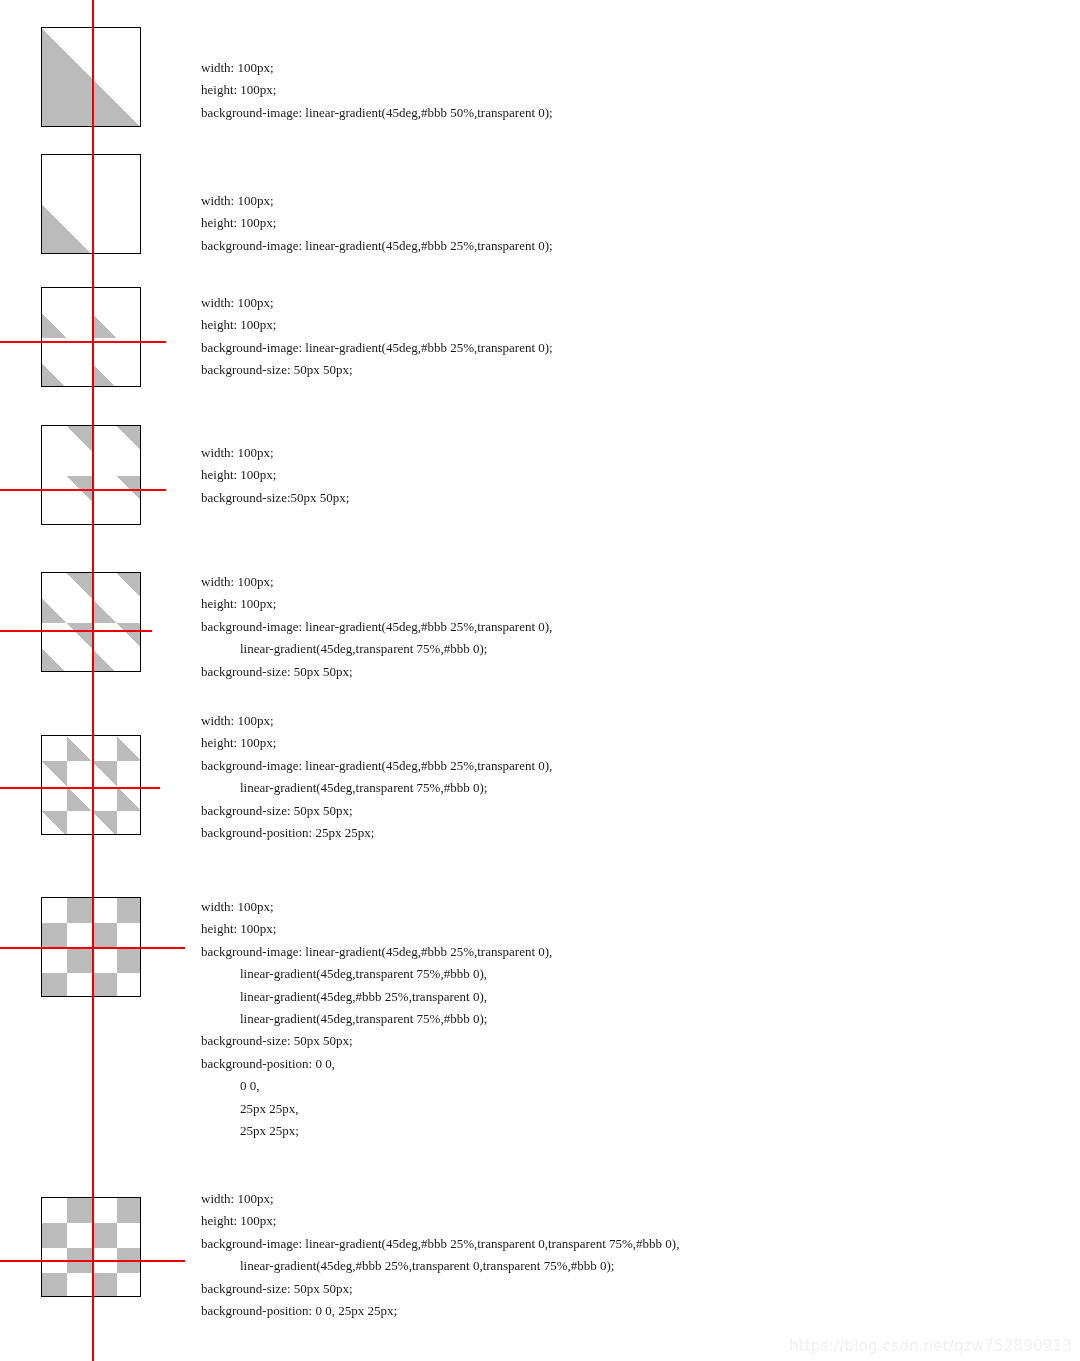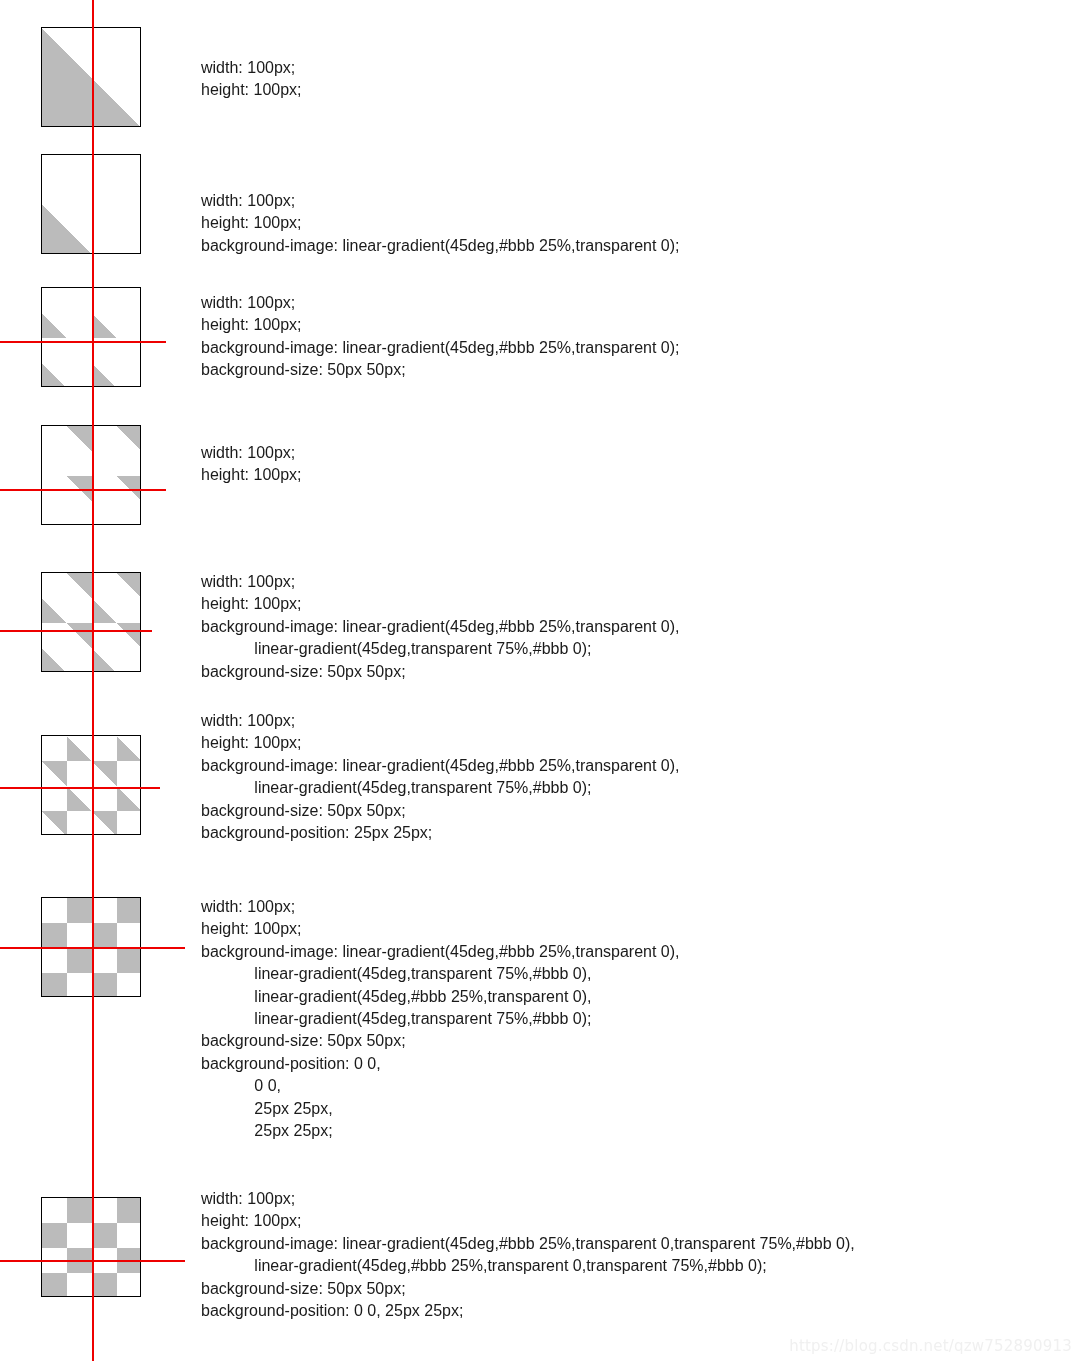--- a/index.html
+++ b/index.html
@@ -88,22 +88,22 @@
       linear-gradient(45deg, #bbb 25%, transparent 0, transparent 75%, #bbb 0),
       linear-gradient(45deg, #bbb 25%, transparent 0, transparent 75%, #bbb 0);
     background-size: 50px 50px;
     background-position: 0 0, 25px 25px;
   }
 
   
   .code {
     position: absolute;
     left: 201px;
-    font-family: Liberation Sans, sans-serif;
-    font-size: 16px;
+    font-family: Liberation Serif, serif;
+    font-size: 13px;
     line-height: 22.4px;
     color: #1a1a1a;
     white-space: pre;
     z-index: 4;
   }
   .code .ln { display: block; }
 
   
   #watermark {
     position: absolute;
@@ -126,33 +126,33 @@
 <div class="hguide" style="top: 489px; width: 166px; background: rgb(238, 0, 0);"></div>
 <div class="hguide" style="top: 630px; width: 152px; background: rgb(238, 0, 0);"></div>
 <div class="hguide" style="top: 787px; width: 160px; background: rgb(238, 0, 0);"></div>
 <div class="hguide" style="top: 947px; width: 185px; background: rgb(238, 0, 0);"></div>
 <div class="hguide" style="top: 1260px; width: 185px; background: rgb(238, 0, 0);"></div>
 
 <div id="rows">
     <div class="swatch-wrap" style="top: 27px;">
       <div class="swatch pat-1" style="width: 100px; height: 100px; border-color: rgb(0, 0, 0);"></div>
     </div>
-    <div class="code" style="top: 57px; color: rgb(26, 26, 26);"><span class="ln">width: 100px;</span><span class="ln">height: 100px;</span></div>
+    <div class="code" style="top: 57px; color: rgb(26, 26, 26);"><span class="ln">width: 100px;</span><span class="ln">height: 100px;</span><span class="ln">background-image: linear-gradient(45deg,#bbb 50%,transparent 0);</span></div>
     <div class="swatch-wrap" style="top: 154px;">
       <div class="swatch pat-2" style="width: 100px; height: 100px; border-color: rgb(0, 0, 0);"></div>
     </div>
     <div class="code" style="top: 190px; color: rgb(26, 26, 26);"><span class="ln">width: 100px;</span><span class="ln">height: 100px;</span><span class="ln">background-image: linear-gradient(45deg,#bbb 25%,transparent 0);</span></div>
     <div class="swatch-wrap" style="top: 287px;">
       <div class="swatch pat-3" style="width: 100px; height: 100px; border-color: rgb(0, 0, 0);"></div>
     </div>
     <div class="code" style="top: 292px; color: rgb(26, 26, 26);"><span class="ln">width: 100px;</span><span class="ln">height: 100px;</span><span class="ln">background-image: linear-gradient(45deg,#bbb 25%,transparent 0);</span><span class="ln">background-size: 50px 50px;</span></div>
     <div class="swatch-wrap" style="top: 425px;">
       <div class="swatch pat-4" style="width: 100px; height: 100px; border-color: rgb(0, 0, 0);"></div>
     </div>
-    <div class="code" style="top: 442px; color: rgb(26, 26, 26);"><span class="ln">width: 100px;</span><span class="ln">height: 100px;</span></div>
+    <div class="code" style="top: 442px; color: rgb(26, 26, 26);"><span class="ln">width: 100px;</span><span class="ln">height: 100px;</span><span class="ln">background-size:50px 50px;</span></div>
     <div class="swatch-wrap" style="top: 572px;">
       <div class="swatch pat-5" style="width: 100px; height: 100px; border-color: rgb(0, 0, 0);"></div>
     </div>
     <div class="code" style="top: 571px; color: rgb(26, 26, 26);"><span class="ln">width: 100px;</span><span class="ln">height: 100px;</span><span class="ln">background-image: linear-gradient(45deg,#bbb 25%,transparent 0),</span><span class="ln">            linear-gradient(45deg,transparent 75%,#bbb 0);</span><span class="ln">background-size: 50px 50px;</span></div>
     <div class="swatch-wrap" style="top: 735px;">
       <div class="swatch pat-6" style="width: 100px; height: 100px; border-color: rgb(0, 0, 0);"></div>
     </div>
     <div class="code" style="top: 710px; color: rgb(26, 26, 26);"><span class="ln">width: 100px;</span><span class="ln">height: 100px;</span><span class="ln">background-image: linear-gradient(45deg,#bbb 25%,transparent 0),</span><span class="ln">            linear-gradient(45deg,transparent 75%,#bbb 0);</span><span class="ln">background-size: 50px 50px;</span><span class="ln">background-position: 25px 25px;</span></div>
     <div class="swatch-wrap" style="top: 897px;">
       <div class="swatch pat-7" style="width: 100px; height: 100px; border-color: rgb(0, 0, 0);"></div>

